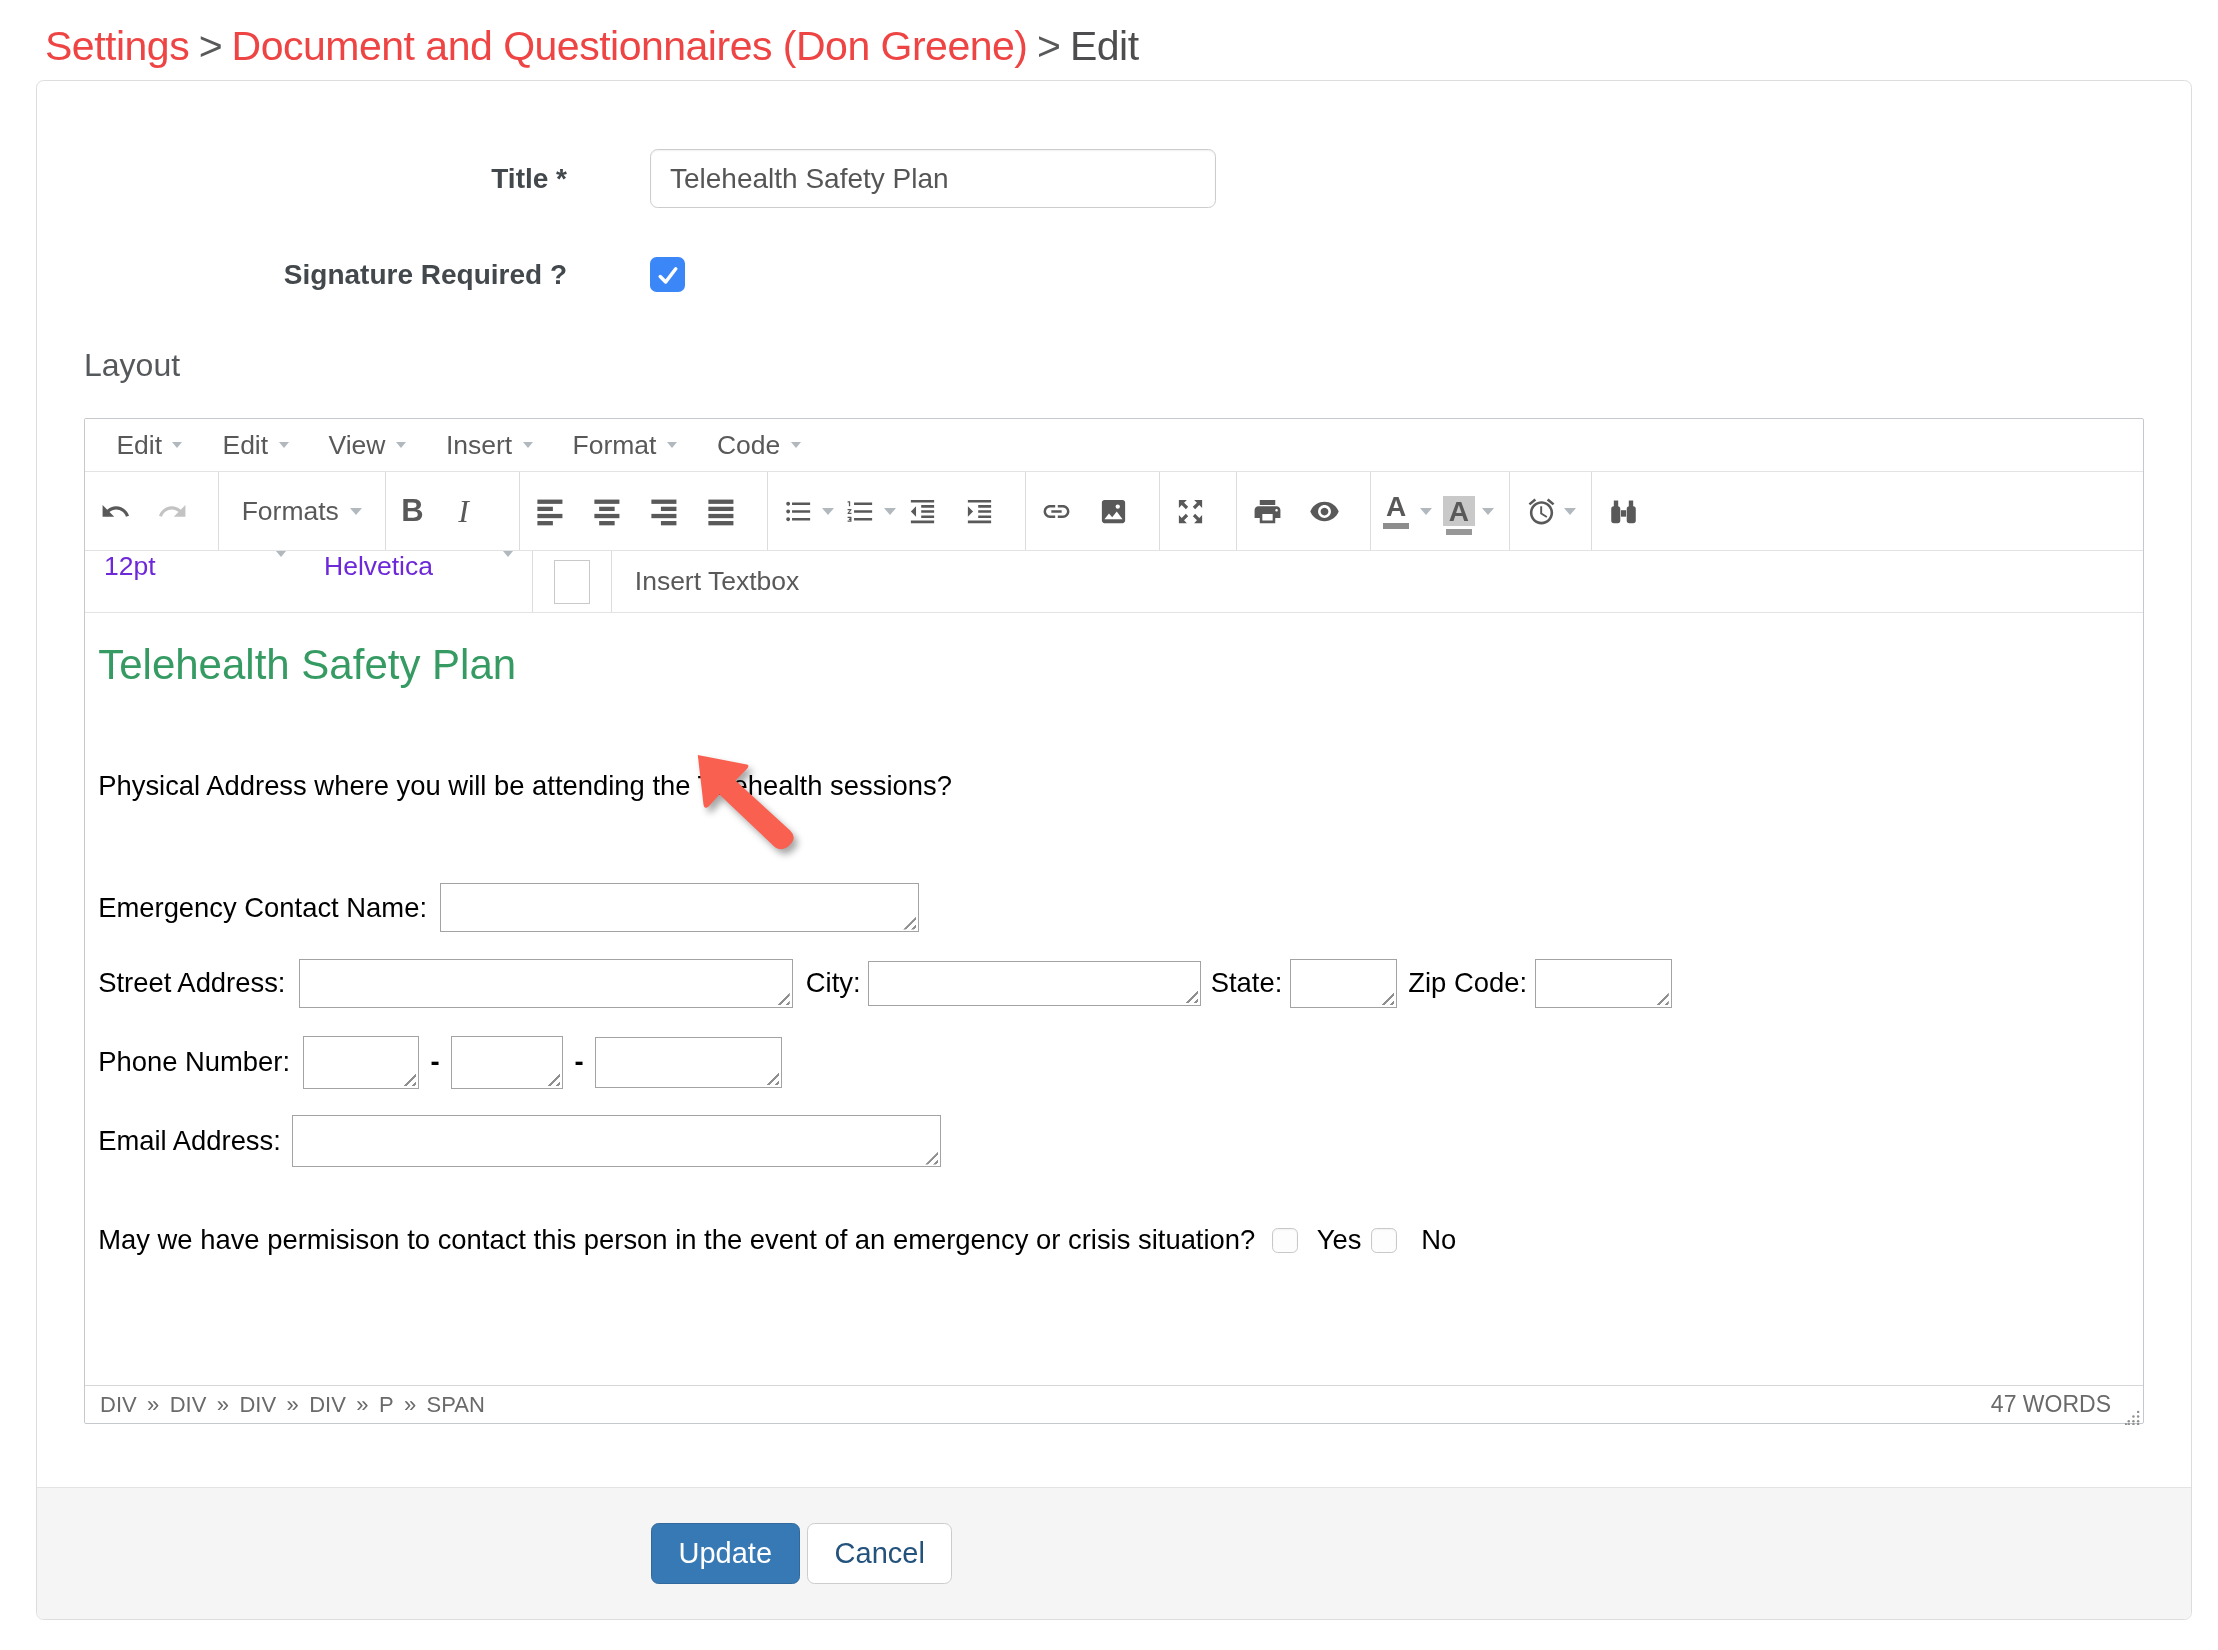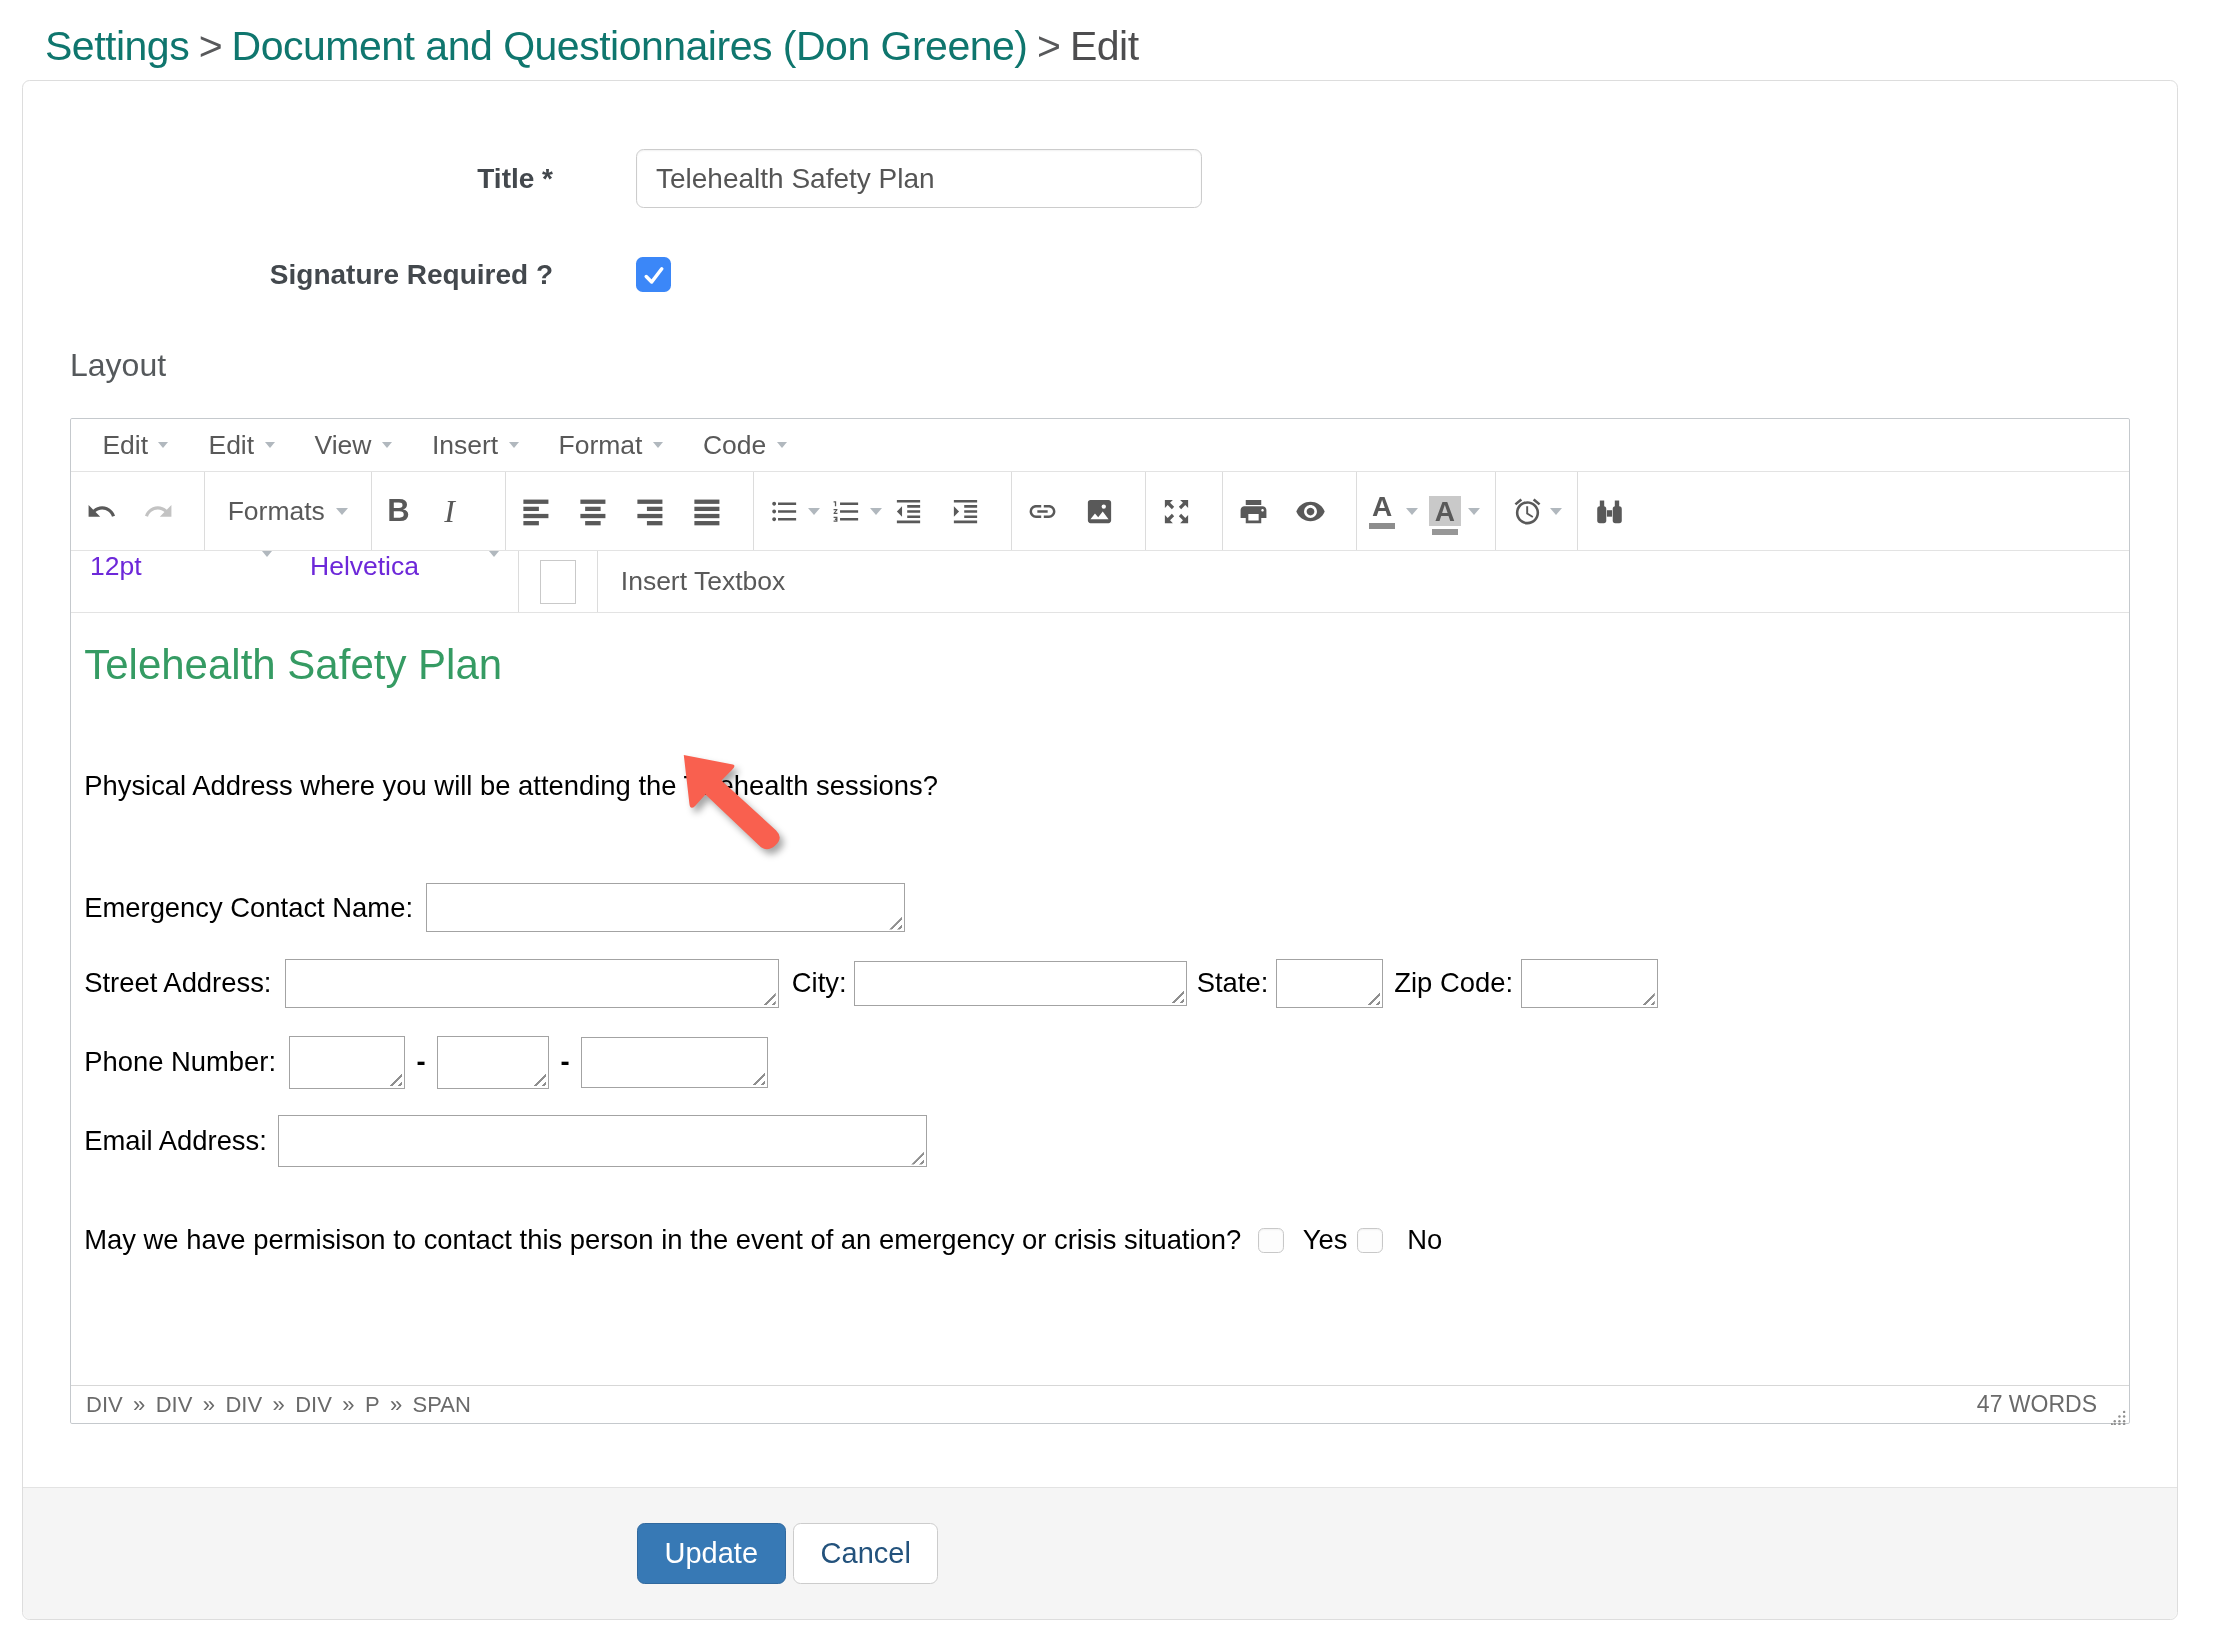--- a/index.html
+++ b/index.html
@@ -1,26 +1,26 @@
 <!DOCTYPE html>
 <html style="font-size:15px"><head>
 <meta charset="utf-8">
 <style>
   * { margin:0; padding:0; box-sizing:border-box; }
   html,body { width:2218px; height:1650px; background:#fff; font-family:"Liberation Sans", sans-serif; }
   body { position:relative; overflow:hidden; }
 
   
   .breadcrumb { margin:23px 0 0 45px; font-size:41px; color:#58595b; letter-spacing:-0.5px; }
-  .breadcrumb a { color:#0f766e; text-decoration:none; cursor:pointer; }
+  .breadcrumb a { color:#ef4444; text-decoration:none; cursor:pointer; }
   .breadcrumb .sep { color:#58595b; margin:0 9.5px; }
   .breadcrumb .current { color:#4d4d4f; }
 
   
-  .panel { position:absolute; left:22px; top:80px; width:2156px; height:1540px;
+  .panel { position:absolute; left:36px; top:80px; width:2156px; height:1540px;
            background:#fff; border:0.9px solid #ddd; border-radius:7.6px; }
 
   .form-row { display:flex; align-items:center; }
   .row-title { margin-top:68px; }
   .row-sig   { margin-top:49px; }
   .form-label { width:530px; text-align:right; font-weight:bold; font-size:28px; color:#43484d; }
   .form-ctrl { margin-left:83px; }
   .title-input { width:566px; height:59px; border:0.9px solid #ccc; border-radius:7.6px;
                  font-size:28px; color:#555; padding:0 19px; font-family:"Liberation Sans",sans-serif;
                  box-shadow:inset 0 0.9px 1.9px rgba(0,0,0,.06); }

